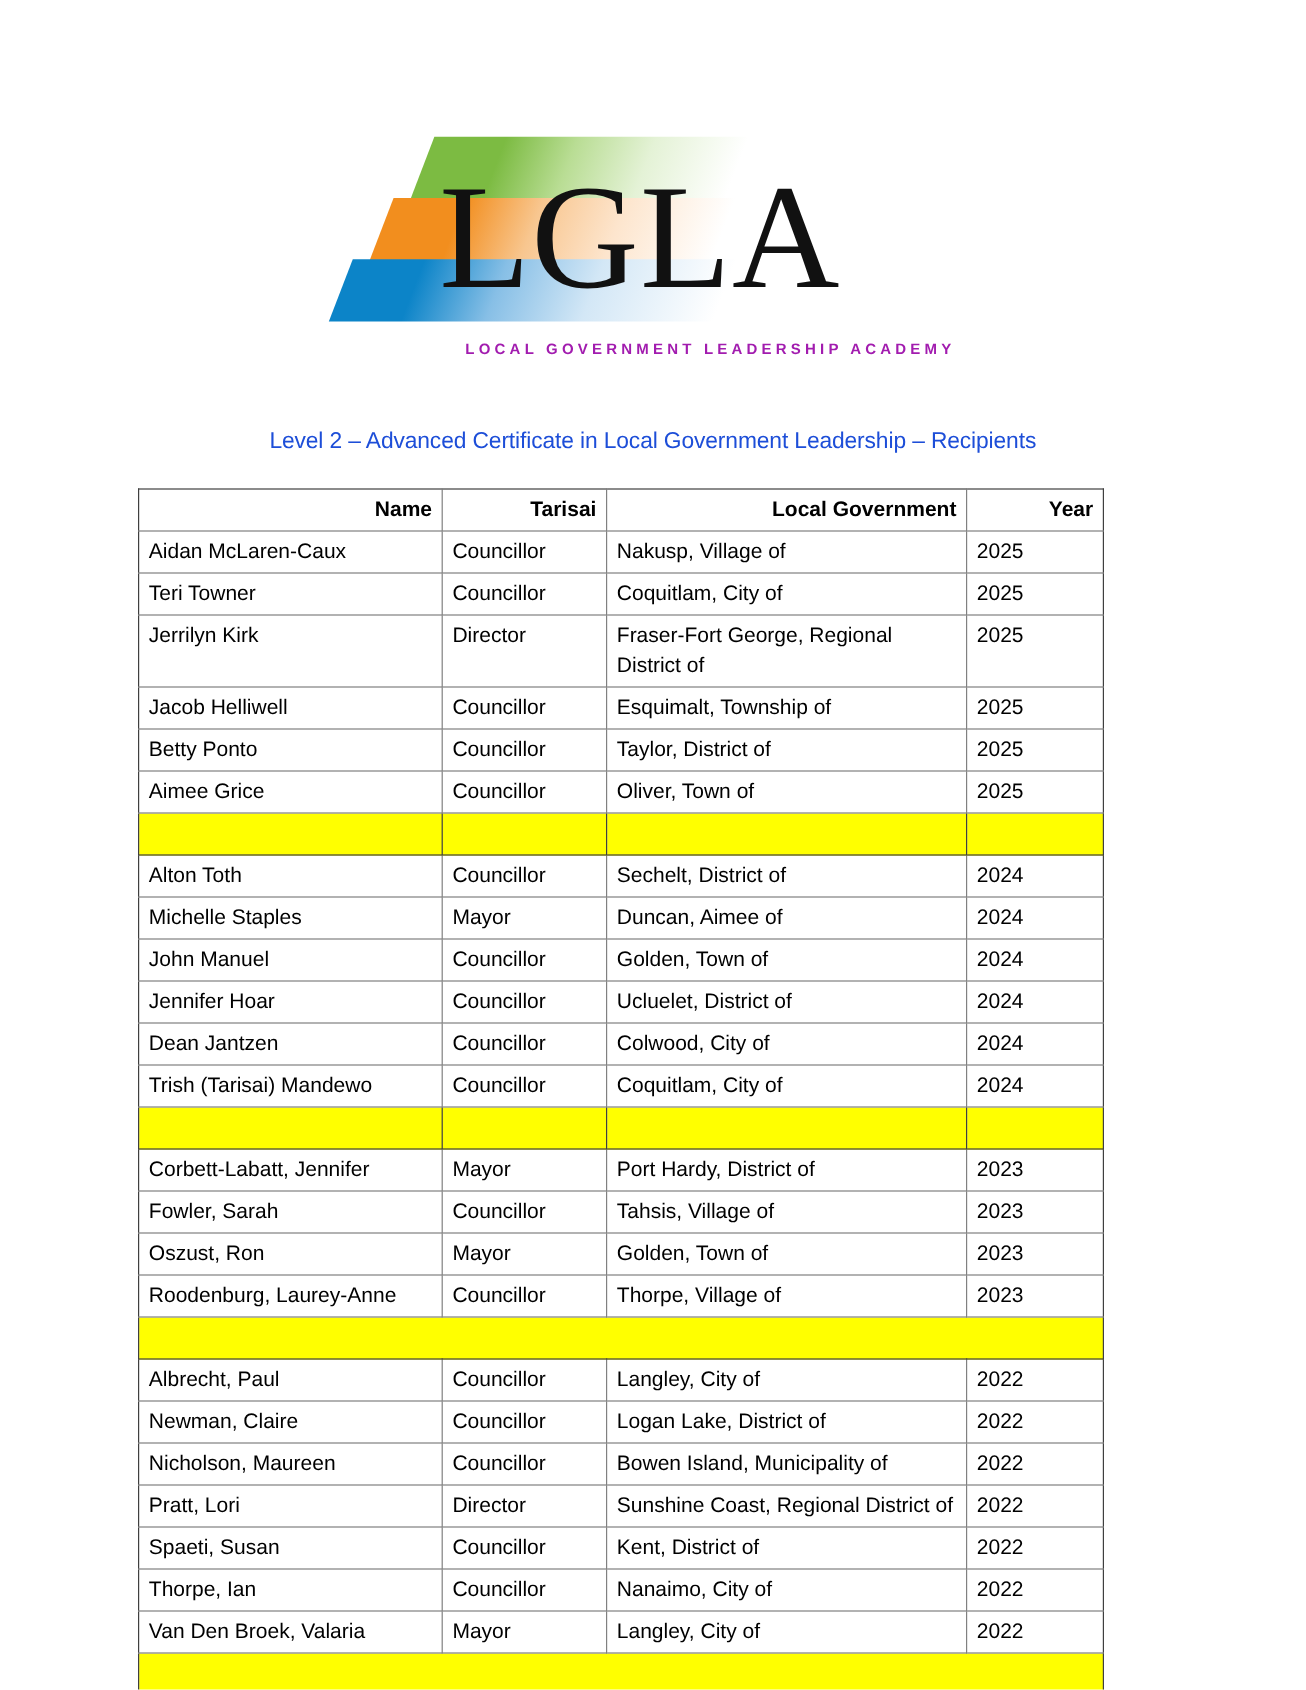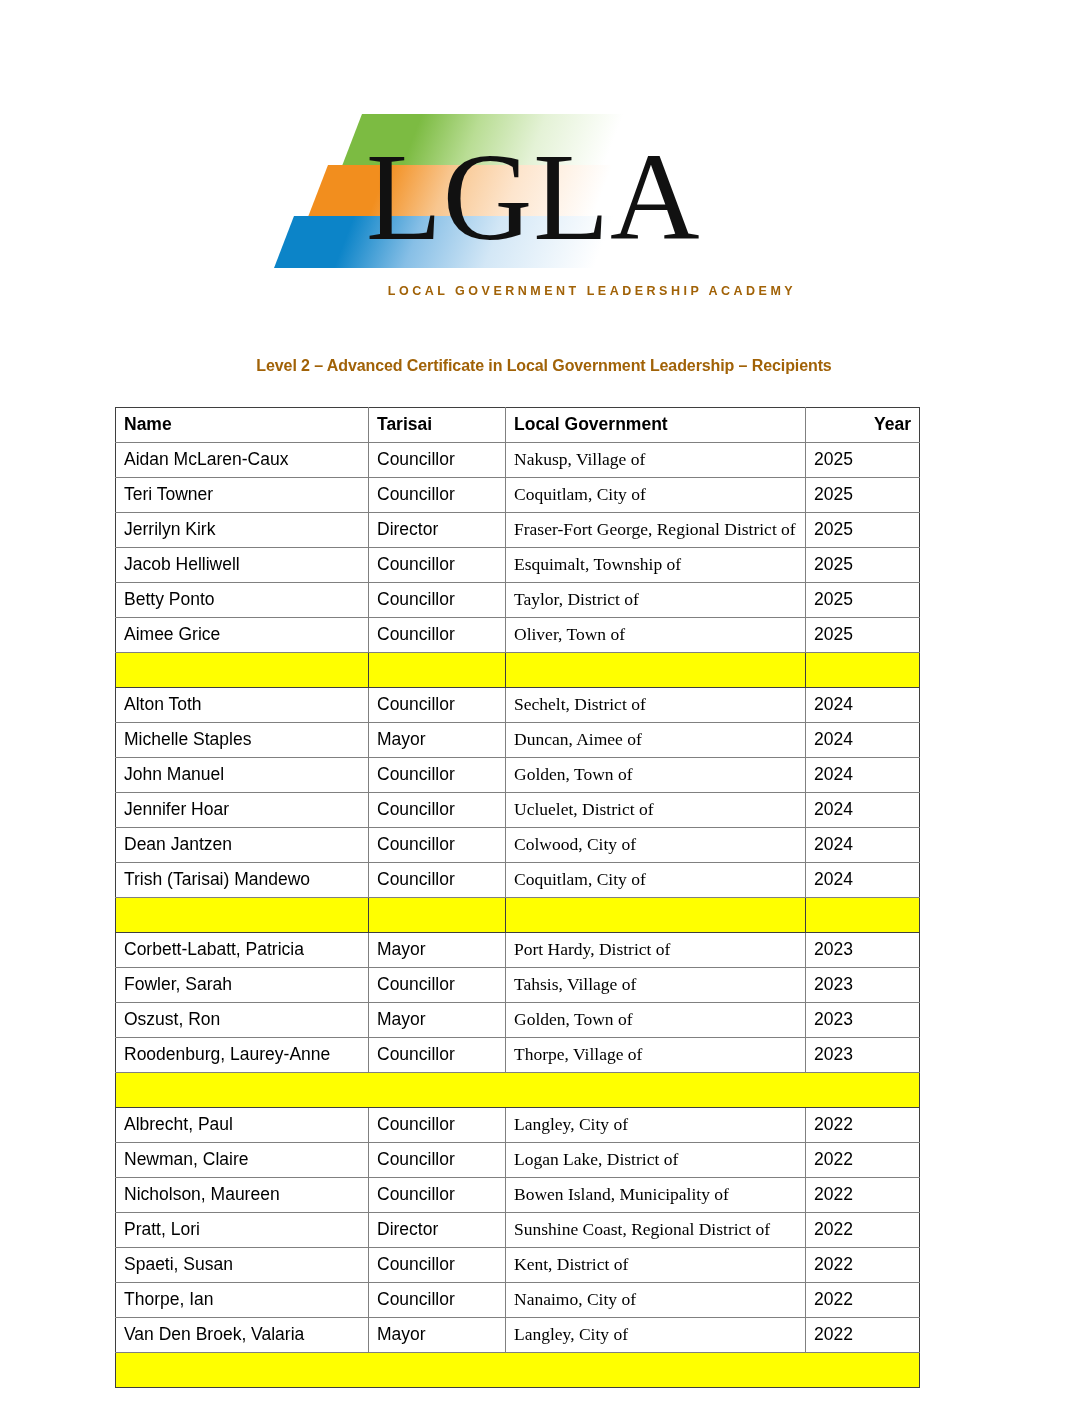--- a/index.html
+++ b/index.html
@@ -83,34 +83,34 @@
   .logo-tagline {
     position: absolute;
     left: 108px;
     top: 172px;
     width: 420px;
     text-align: center;
     font-family: "Liberation Sans", sans-serif;
     font-size: 12.5px;
     font-weight: bold;
     letter-spacing: 3.5px;
-    color: #a16207;
+    color: #a21caf;
     white-space: nowrap;
   }
 
   
   .doc-title {
     position: absolute;
     left: 0;
     top: 357px;
     width: 1088px;
     text-align: center;
-    font-size: 16px;
-    font-weight: bold;
-    color: #a16207;
+    font-size: 19px;
+    font-weight: normal;
+    color: #1d4ed8;
     letter-spacing: -0.1px;
   }
 
   
   .table-wrap {
     position: absolute;
     left: 115px;
     top: 407px;
     width: 804px;
   }
@@ -129,21 +129,21 @@
   table.recipients td {
     border: 1px solid #808080;
     padding: 4px 8px 5px 8px;
     vertical-align: top;
     line-height: 25px;
     height: 25px;
     color: #000000;
   }
   table.recipients thead th {
     font-weight: bold;
-    text-align: left;
+    text-align: right;
   }
   table.recipients thead th.year-head {
     text-align: right;
   }
   table.recipients td.year-cell {
     text-align: left;
   }
 
   
   table.recipients {
@@ -166,21 +166,20 @@
   tr.sep.sep-divided td {
     border-left-color: #3f3f3f;
     border-right-color: #3f3f3f;
   }
   tr.sep.sep-merged td {
     border-left-color: #3f3f3f;
     border-right-color: #3f3f3f;
   }
   td.wrap-cell {
     line-height: 25px;
-    font-family: Liberation Serif, serif;
   }
 </style>
 </head>
 <body>
 
 <div class="page">
 
   <div class="logo-block">
     <div class="logo-inner">
       <div class="logo-marks">
@@ -290,21 +289,21 @@
             <td class="wrap-cell">Coquitlam, City of</td>
             <td class="year-cell">2024</td>
           </tr>
           <tr class="sep sep-divided">
             <td>&nbsp;</td>
             <td>&nbsp;</td>
             <td>&nbsp;</td>
             <td>&nbsp;</td>
           </tr>
           <tr>
-            <td>Corbett-Labatt, Patricia</td>
+            <td>Corbett-Labatt, Jennifer</td>
             <td>Mayor</td>
             <td class="wrap-cell">Port Hardy, District of</td>
             <td class="year-cell">2023</td>
           </tr>
           <tr>
             <td>Fowler, Sarah</td>
             <td>Councillor</td>
             <td class="wrap-cell">Tahsis, Village of</td>
             <td class="year-cell">2023</td>
           </tr>

